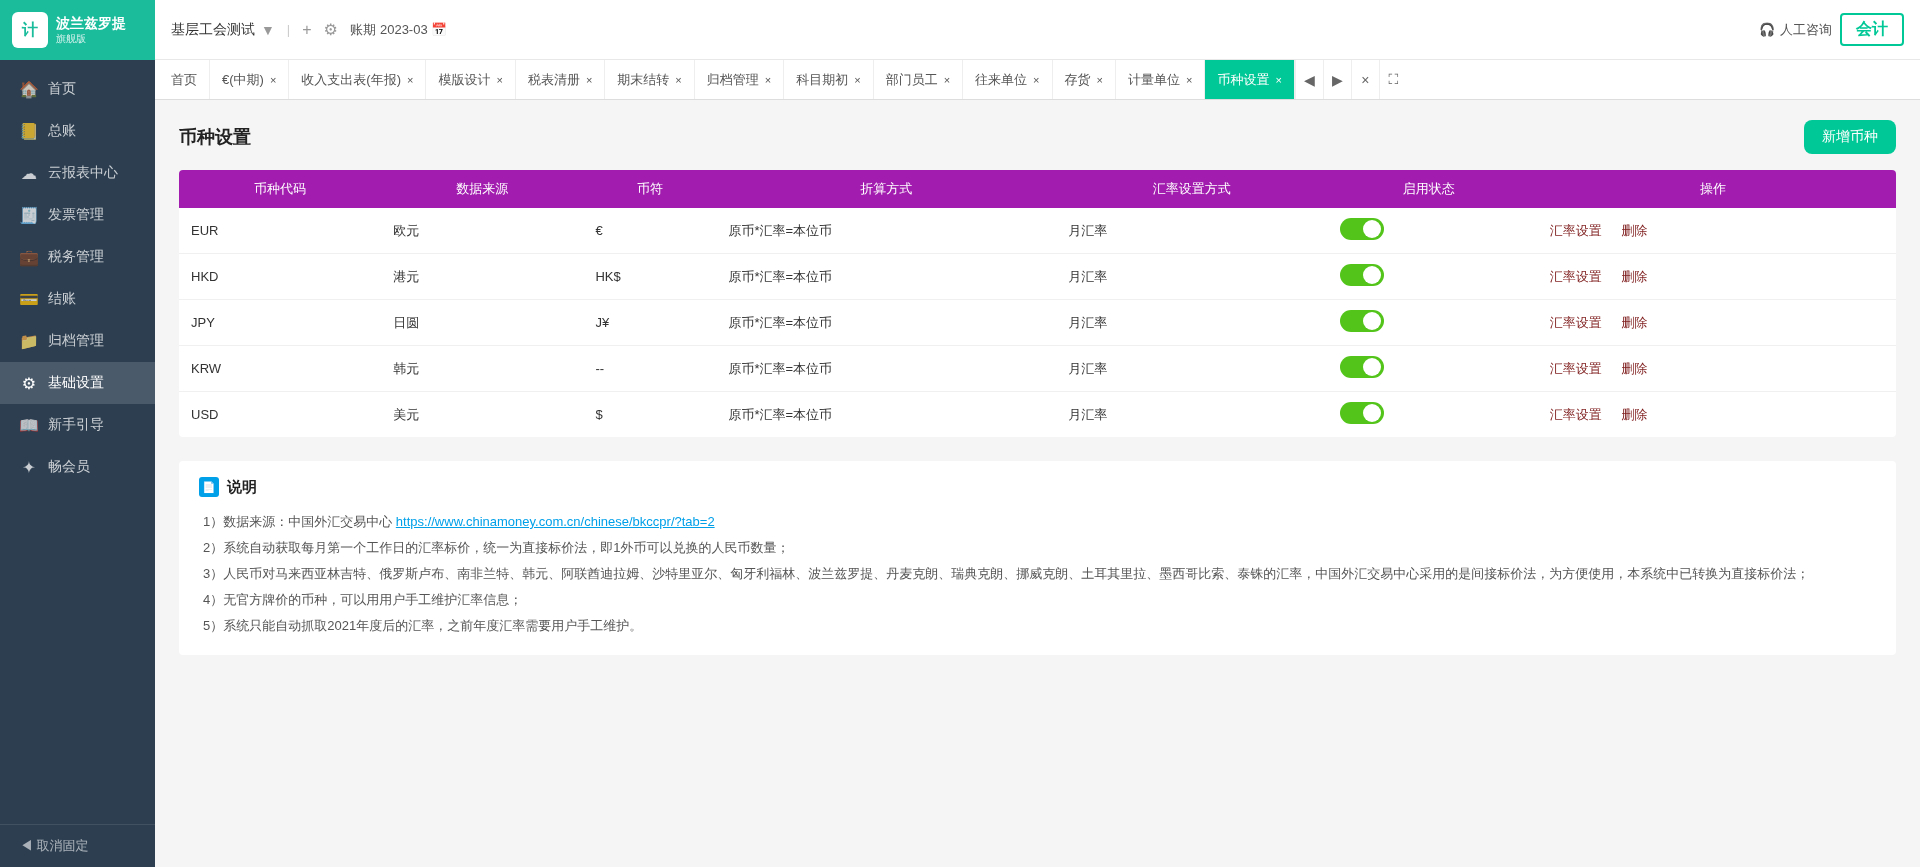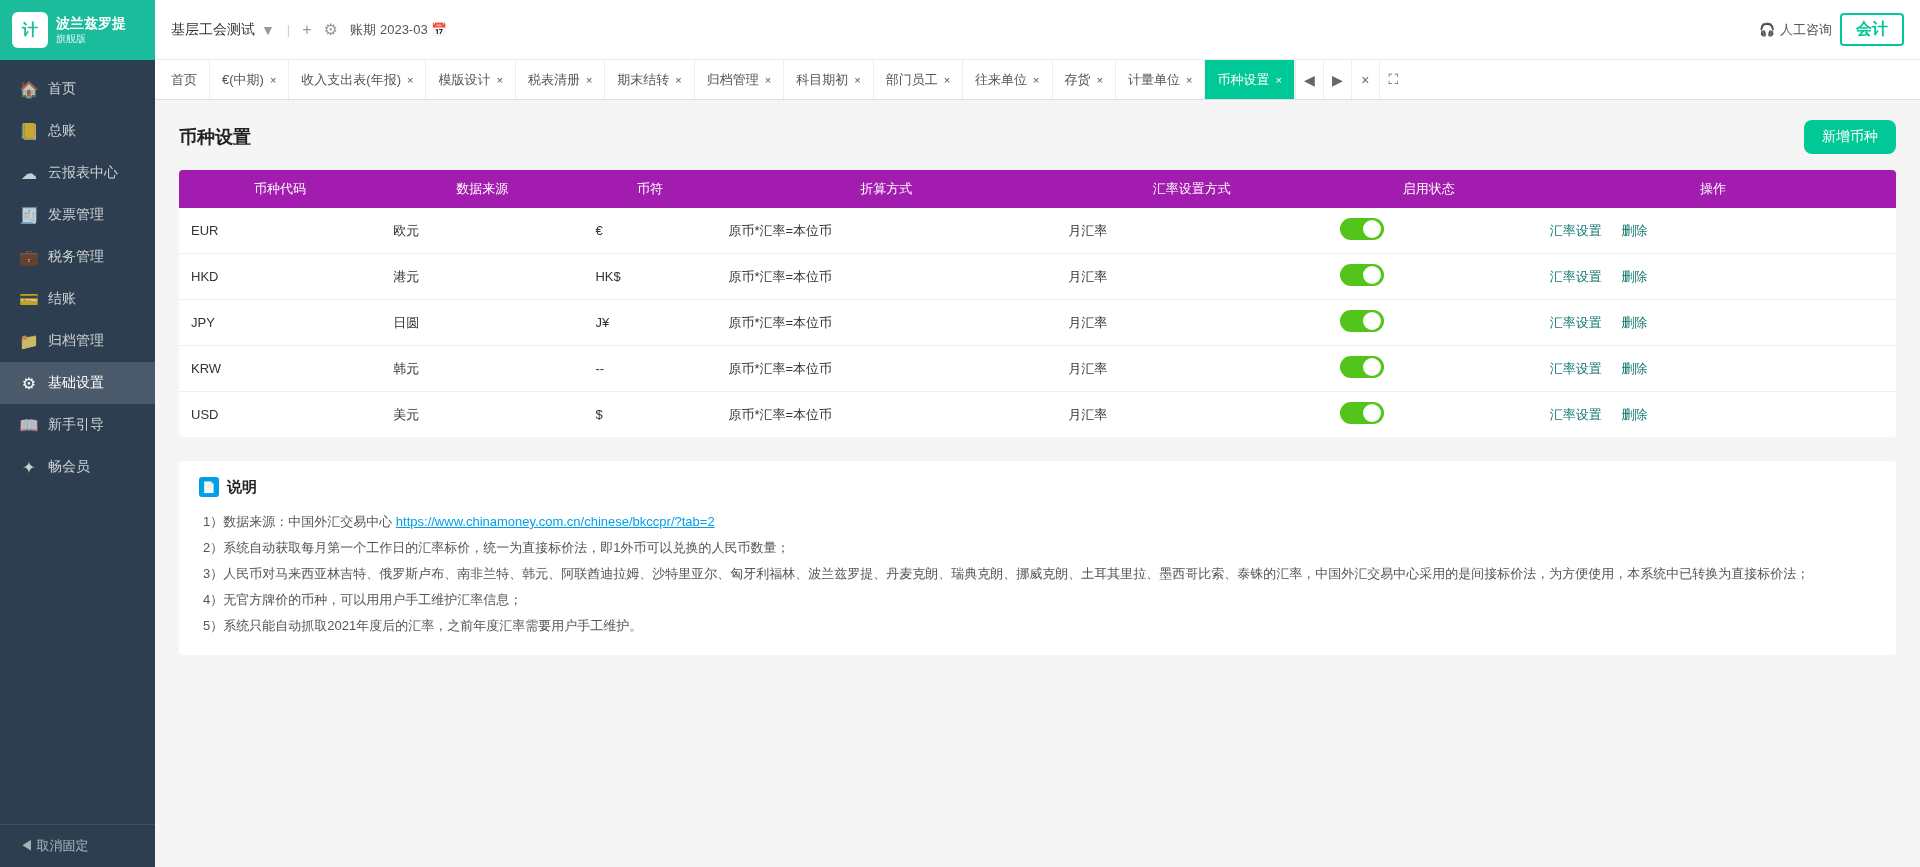--- a/index.html
+++ b/index.html
@@ -207,21 +207,21 @@
     .data-table td {
       padding: 10px 12px;
       text-align: left;
       border-bottom: 1px solid #f0f0f0;
       font-size: 13px;
       color: #333;
     }
     .data-table tr:last-child td { border-bottom: none; }
 
     .action-link {
-      color: #0f766e;
+      color: #7f1d1d;
       cursor: pointer;
       margin: 0 8px;
       font-size: 13px;
     }
 
     
     .toggle {
       display: inline-block;
       width: 44px;
       height: 22px;

